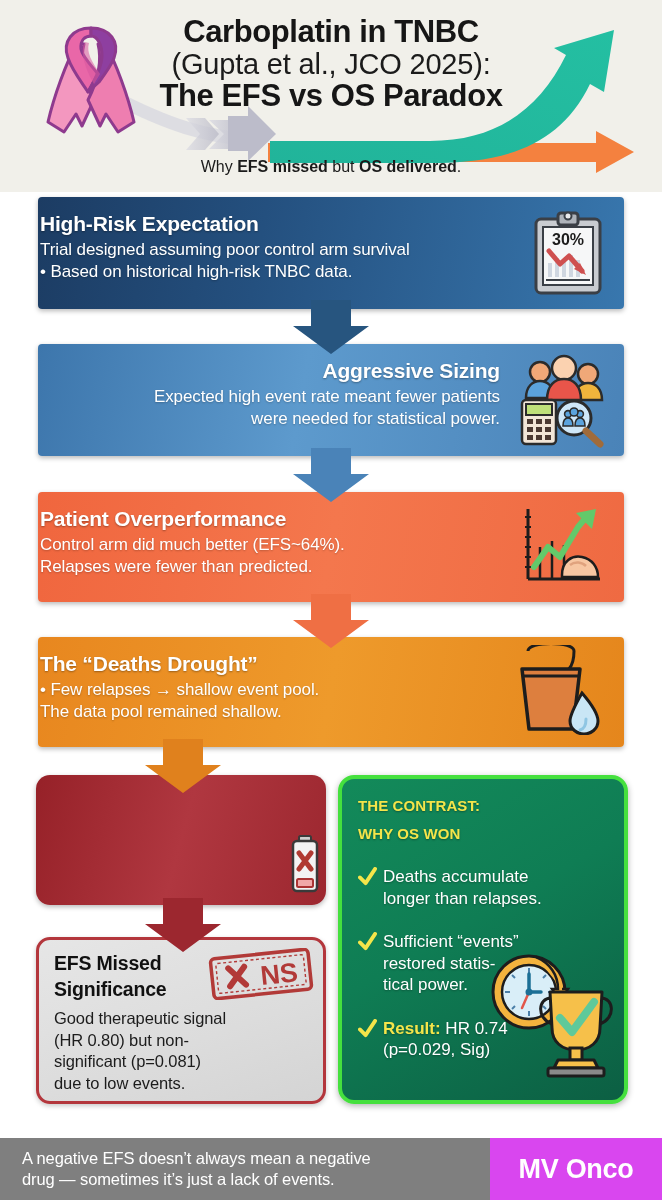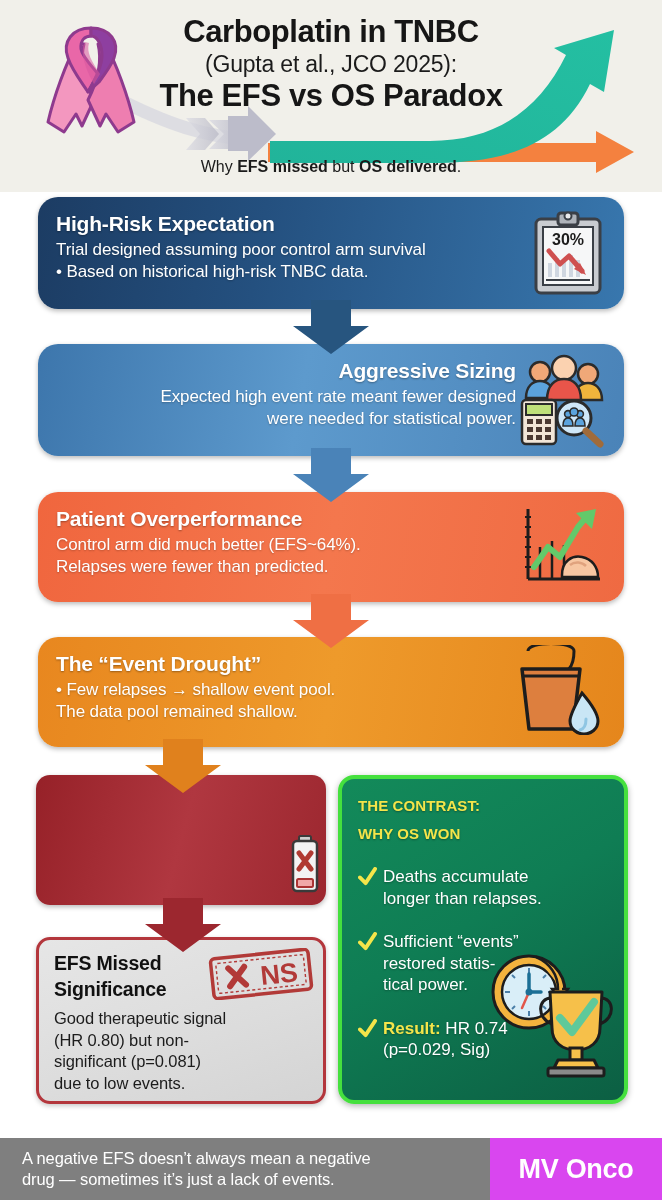--- a/index.html
+++ b/index.html
@@ -22,41 +22,41 @@
   .ribbon { position: absolute; left: 36px; top: 18px; width: 110px; height: 140px; }
   .title-wrap {
     position: absolute; left: 0; top: 14px; width: 662px; text-align: center;
     z-index: 6; pointer-events:none;
   }
   .t-line1 {
     font-size: 31px; font-weight: bold; color: #161616; letter-spacing: -0.4px;
     line-height: 36px;
   }
   .t-line2 {
-    font-size: 23px; font-weight: normal; color: #1b1b1b; line-height: 28px;
+    font-size: 29px; font-weight: normal; color: #1b1b1b; line-height: 28px;
     letter-spacing: -0.2px;
   }
   .t-line3 {
     font-size: 31px; font-weight: bold; color: #161616; line-height: 36px;
     letter-spacing: -0.4px;
   }
   .subtitle {
     position: absolute; left: 0; top: 158px; width: 662px; text-align: center;
     font-size: 16px; color: #1b1b1b; z-index: 7;
   }
   .subtitle b { font-weight: bold; }
   .hdr-svg { position: absolute; left:0; top:0; width: 662px; height: 192px; }
 
   
   .flow { position: relative; width: 662px; }
 
   .card {
     position: absolute;
-    border-radius: 20px;
-    padding: 14px 18px 12px 18px;
+    border-radius: 4px;
+    padding: 14px 18px 12px 2px;
     color: #ffffff;
     box-shadow: 0 2px 5px rgba(0,0,0,0.28);
     overflow: hidden;
   }
   .card h3 {
     font-size: 21px; font-weight: bold; line-height: 25px;
     margin-bottom: 3px; letter-spacing: -0.2px;
     text-shadow: 0 1px 2px rgba(0,0,0,.35);
   }
   .card p {
@@ -209,21 +209,21 @@
         <line x1="14" y1="69" x2="58" y2="69" stroke="#3a3f46" stroke-width="2"></line>
         <text x="36" y="34" font-family="Liberation Sans, sans-serif" font-size="16" font-weight="bold" fill="#1c1c1c" text-anchor="middle">30%</text>
         <path d="M17 40 L28 53 L37 45 L50 60" stroke="#cf5050" stroke-width="5" fill="none" stroke-linecap="round" stroke-linejoin="round"></path>
         <path d="M42 58 L54 64 L48 52 Z" fill="#cf5050"></path>
       </svg>
     </div>
 
     <div class="card" id="box2">
       <div class="txt" style="width:460px;">
         <h3>Aggressive Sizing</h3>
-        <p>Expected high event rate meant fewer designed</p>
+        <p>Expected high event rate meant fewer patients</p>
         <p>were needed for statistical power.</p>
       </div>
       <svg class="ico" style="right:16px; top:10px; width:92px; height:94px;" viewBox="0 0 92 94">
         <g stroke="#2b2b2b" stroke-width="2.5">
           <circle cx="24" cy="18" r="10" fill="#f0a878"></circle>
           <path d="M10 44 C10 32 17 27 24 27 C31 27 38 32 38 44 Z" fill="#5ba3dd"></path>
           <circle cx="72" cy="20" r="10" fill="#f0a878"></circle>
           <path d="M58 46 C58 34 65 29 72 29 C79 29 86 34 86 46 Z" fill="#f0b43c"></path>
           <circle cx="48" cy="14" r="12" fill="#fbd2b0"></circle>
           <path d="M31 46 C31 31 39 25 48 25 C57 25 65 31 65 46 Z" fill="#e8554a"></path>
@@ -277,21 +277,21 @@
         </g>
         <path d="M16 64 L30 44 L42 54 L60 24 L70 12" stroke="#63c96a" stroke-width="6" fill="none" stroke-linecap="round" stroke-linejoin="round"></path>
         <path d="M58 10 L78 6 L74 26 Z" fill="#63c96a"></path>
         <path d="M44 72 C44 58 54 52 64 54 C74 56 80 64 80 74 L44 74 Z" fill="#f7c6a2" stroke="#1d1d1d" stroke-width="2.5"></path>
         <path d="M52 62 C57 58 64 59 68 63" stroke="#e0a27e" stroke-width="2.5" fill="none"></path>
       </svg>
     </div>
 
     <div class="card" id="box4">
       <div class="txt" style="width:450px;">
-        <h3>The “Event Drought”</h3>
+        <h3>The “Deaths Drought”</h3>
         <p>• Few relapses → shallow event pool.</p>
         <p>The data pool remained shallow.</p>
       </div>
       <svg class="ico" style="right:24px; top:8px; width:84px; height:90px;" viewBox="0 0 84 90">
         <path d="M12 6 C12 -4 58 -4 58 6 C58 22 52 30 35 30" fill="none" stroke="#1d1d1d" stroke-width="3"></path>
         <path d="M6 24 L64 24 L57 84 L13 84 Z" fill="#dd7f3e" stroke="#1d1d1d" stroke-width="3.5" stroke-linejoin="round"></path>
         <line x1="7" y1="31" x2="63" y2="31" stroke="#1d1d1d" stroke-width="3"></line>
         <path d="M66 48 C78 62 82 70 82 76 C82 84 75 89 68 89 C61 89 54 84 54 76 C54 70 58 62 66 48 Z" fill="#c9e6f5" stroke="#1d1d1d" stroke-width="3"></path>
         <path d="M70 74 C70 80 68 84 64 85" stroke="#8fc6e3" stroke-width="3" fill="none" stroke-linecap="round"></path>
       </svg>

